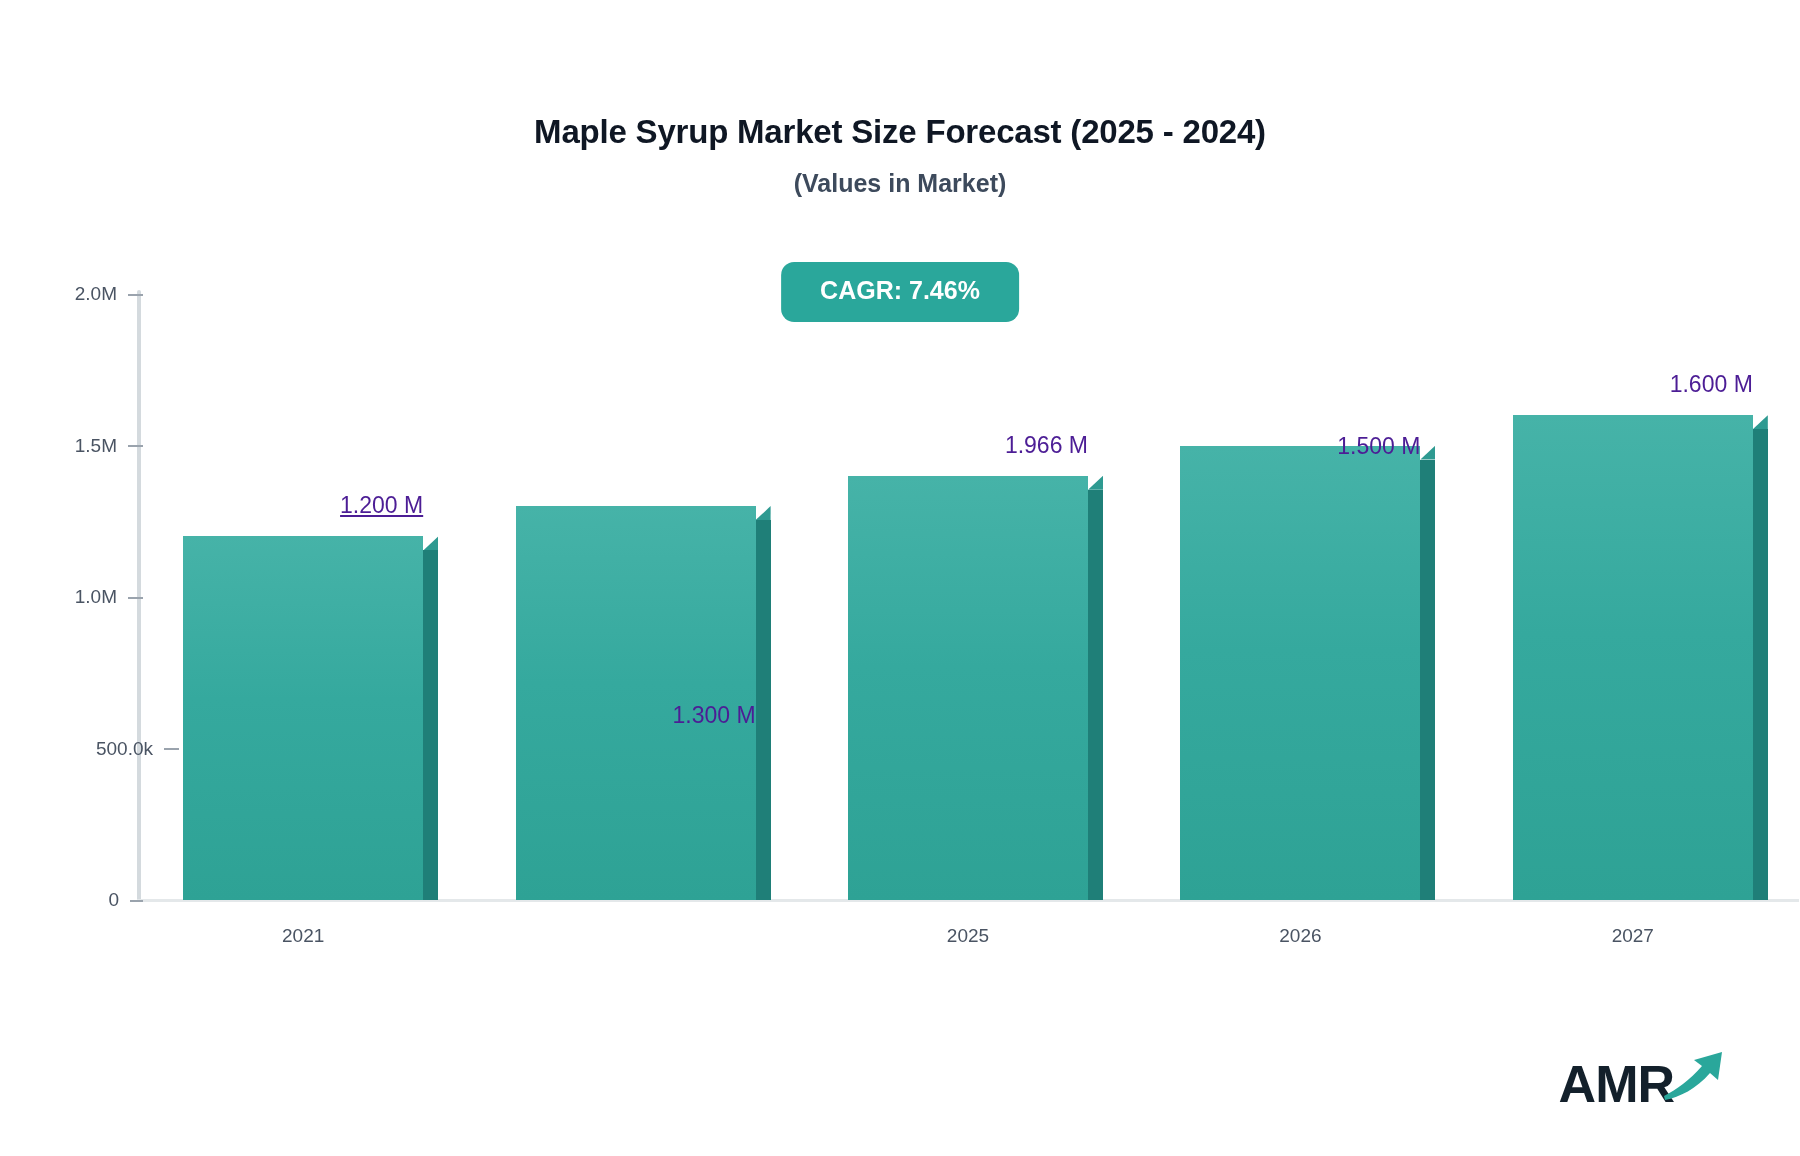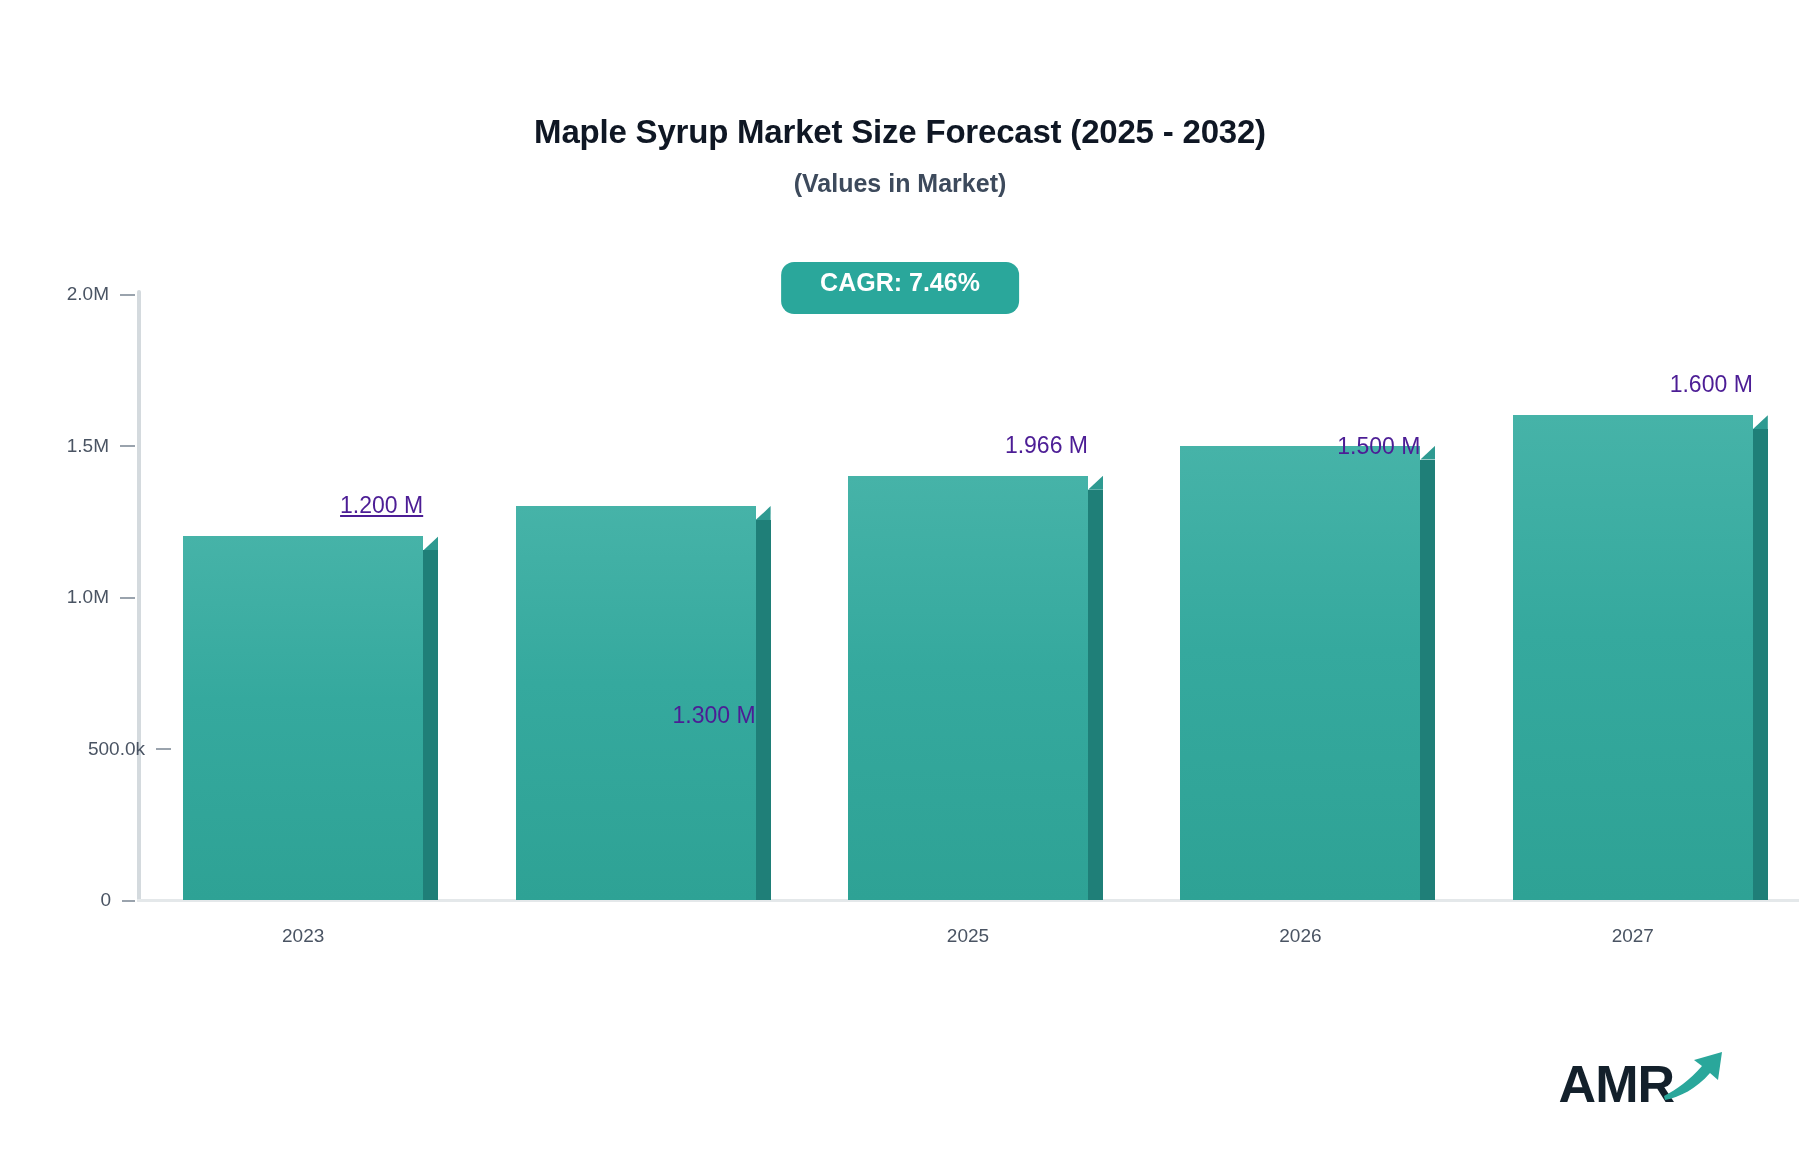--- a/index.html
+++ b/index.html
@@ -43,21 +43,21 @@
   
   .cagr-badge {
     position: absolute;
     left: 50%;
     transform: translateX(-50%);
     top: 262px;
     background: #2aa79b;
     color: #ffffff;
     font-size: 25px;
     font-weight: bold;
-    padding: 7px 39px 17px 39px;
+    padding: 15px 39px 17px 39px;
     border-radius: 13px;
     white-space: nowrap;
     line-height: 1.1;
   }
 
   
   .plot-wrap {
     position: absolute;
     left: 0;
     top: 0;
@@ -78,21 +78,21 @@
     position: absolute;
     left: 137px;
     top: 899px;
     width: 1662px;
     height: 3px;
     background: #e4e8ea;
   }
 
   .ytick {
     position: absolute;
-    left: 4px;
+    left: 12px;
     width: 131px;
     text-align: right;
     font-size: 19px;
     color: #4a5463;
     transform: translateY(-50%);
     white-space: nowrap;
   }
   .ytick .dash {
     display: inline-block;
     margin-left: 11px;
@@ -181,21 +181,21 @@
     margin-left: -14px;
     margin-bottom: 2px;
   }
 </style>
 </head>
 <body>
 
 <div class="canvas">
 
   <div class="header">
-    <div class="chart-title">Maple Syrup Market Size Forecast (2025 - 2032)</div>
+    <div class="chart-title">Maple Syrup Market Size Forecast (2025 - 2024)</div>
     <div class="chart-subtitle">(Values in Market)</div>
   </div>
 
   <div class="cagr-badge">CAGR: 7.46%</div>
 
   <div class="plot-wrap">
     <div class="y-axis-line"></div>
     <div class="x-axis-line"></div>
     <div id="yticks">
         <div class="ytick" style="top: 294px;"><span>2.0M</span><span class="dash"></span></div>
@@ -205,21 +205,21 @@
         <div class="ytick zero" style="top: 900px;"><span>0</span><span class="dash"></span></div>
       </div>
     <div class="bars-layer" id="bars-layer">
         <div class="bar-group" style="left: 46.2px; width: 240px; height: 1156px;">
           <div class="bar-shape" style="width: 240px; height: 363.6px;">
             <div class="bar-front" style="height: 363.6px;"></div>
             <div class="bar-side" style="height: 349.6px;"></div>
             <div class="bar-top" style="bottom: 349.6px;"></div>
           </div>
           <div class="bar-value" style="top: 492.4px; text-decoration: underline;">1.200 M</div>
-          <div class="bar-xlabel">2023</div>
+          <div class="bar-xlabel">2021</div>
         </div>
         <div class="bar-group" style="left: 378.6px; width: 240px; height: 916px;">
           <div class="bar-shape" style="width: 240px; height: 393.9px;">
             <div class="bar-front" style="height: 393.9px;"></div>
             <div class="bar-side" style="height: 379.9px;"></div>
             <div class="bar-top" style="bottom: 379.9px;"></div>
           </div>
           <div class="bar-value" style="top: 462.1px;">1.300 M</div>
           <div class="bar-xlabel">2026</div>
         </div>

